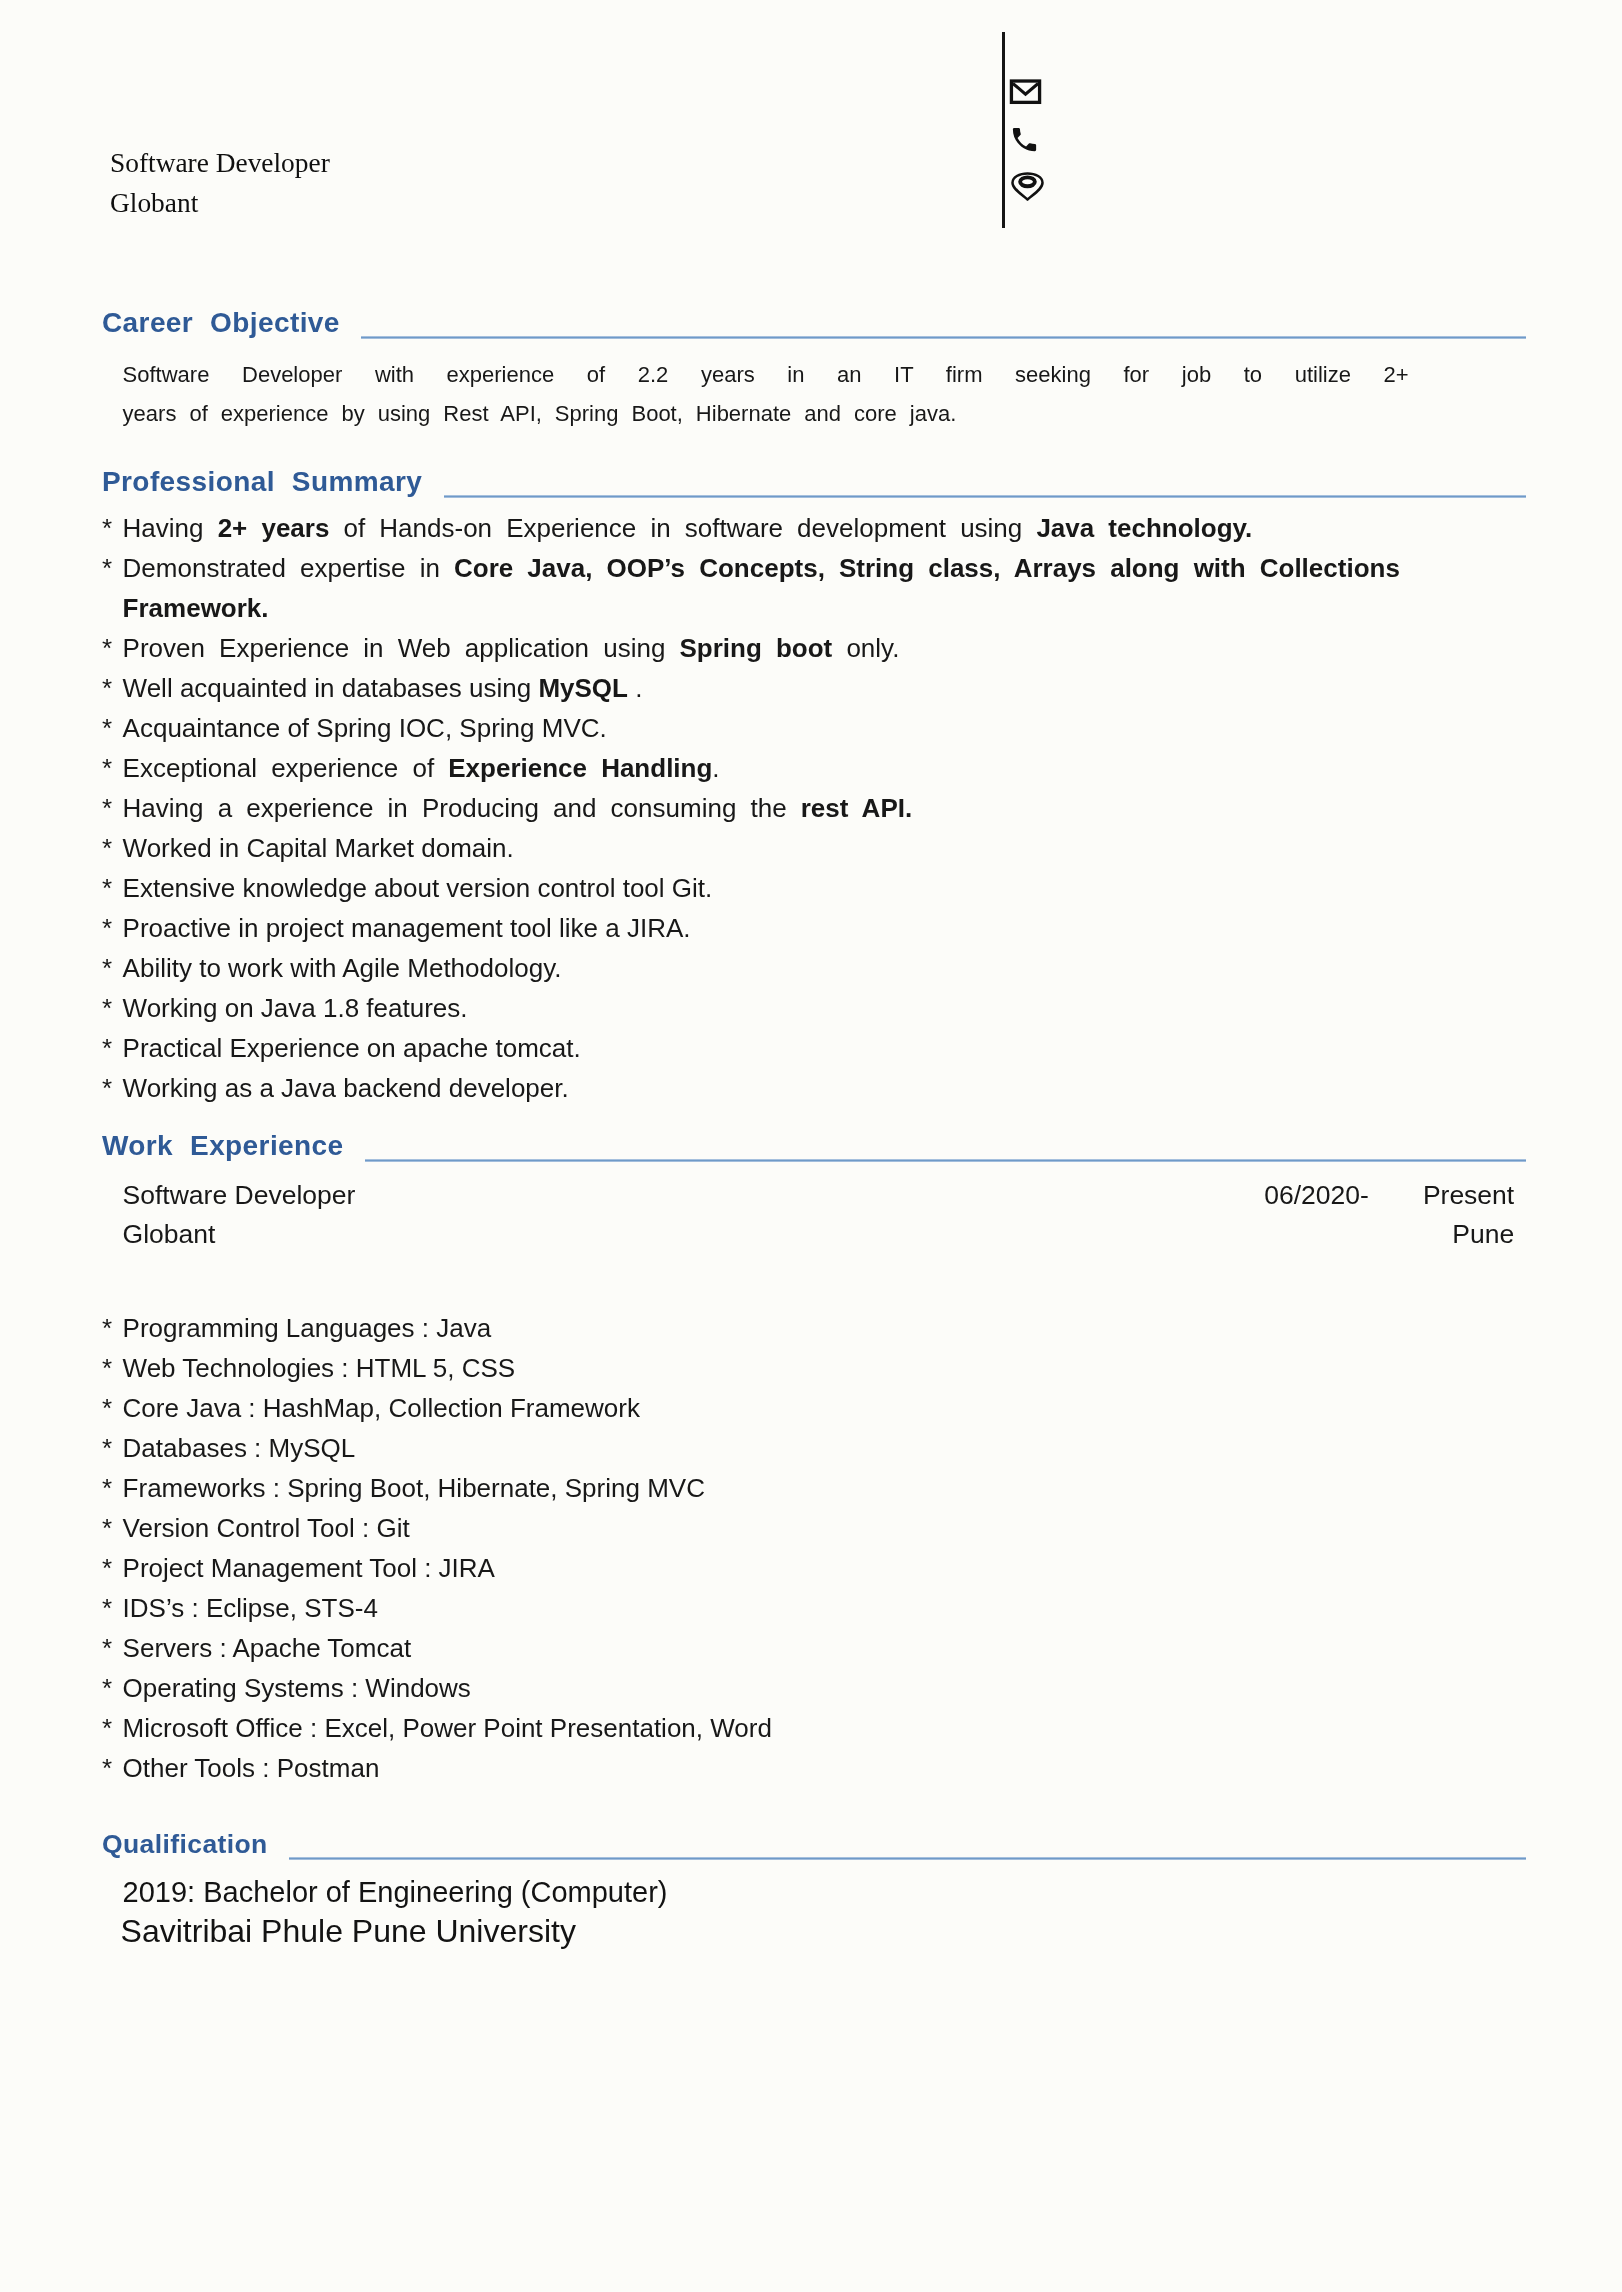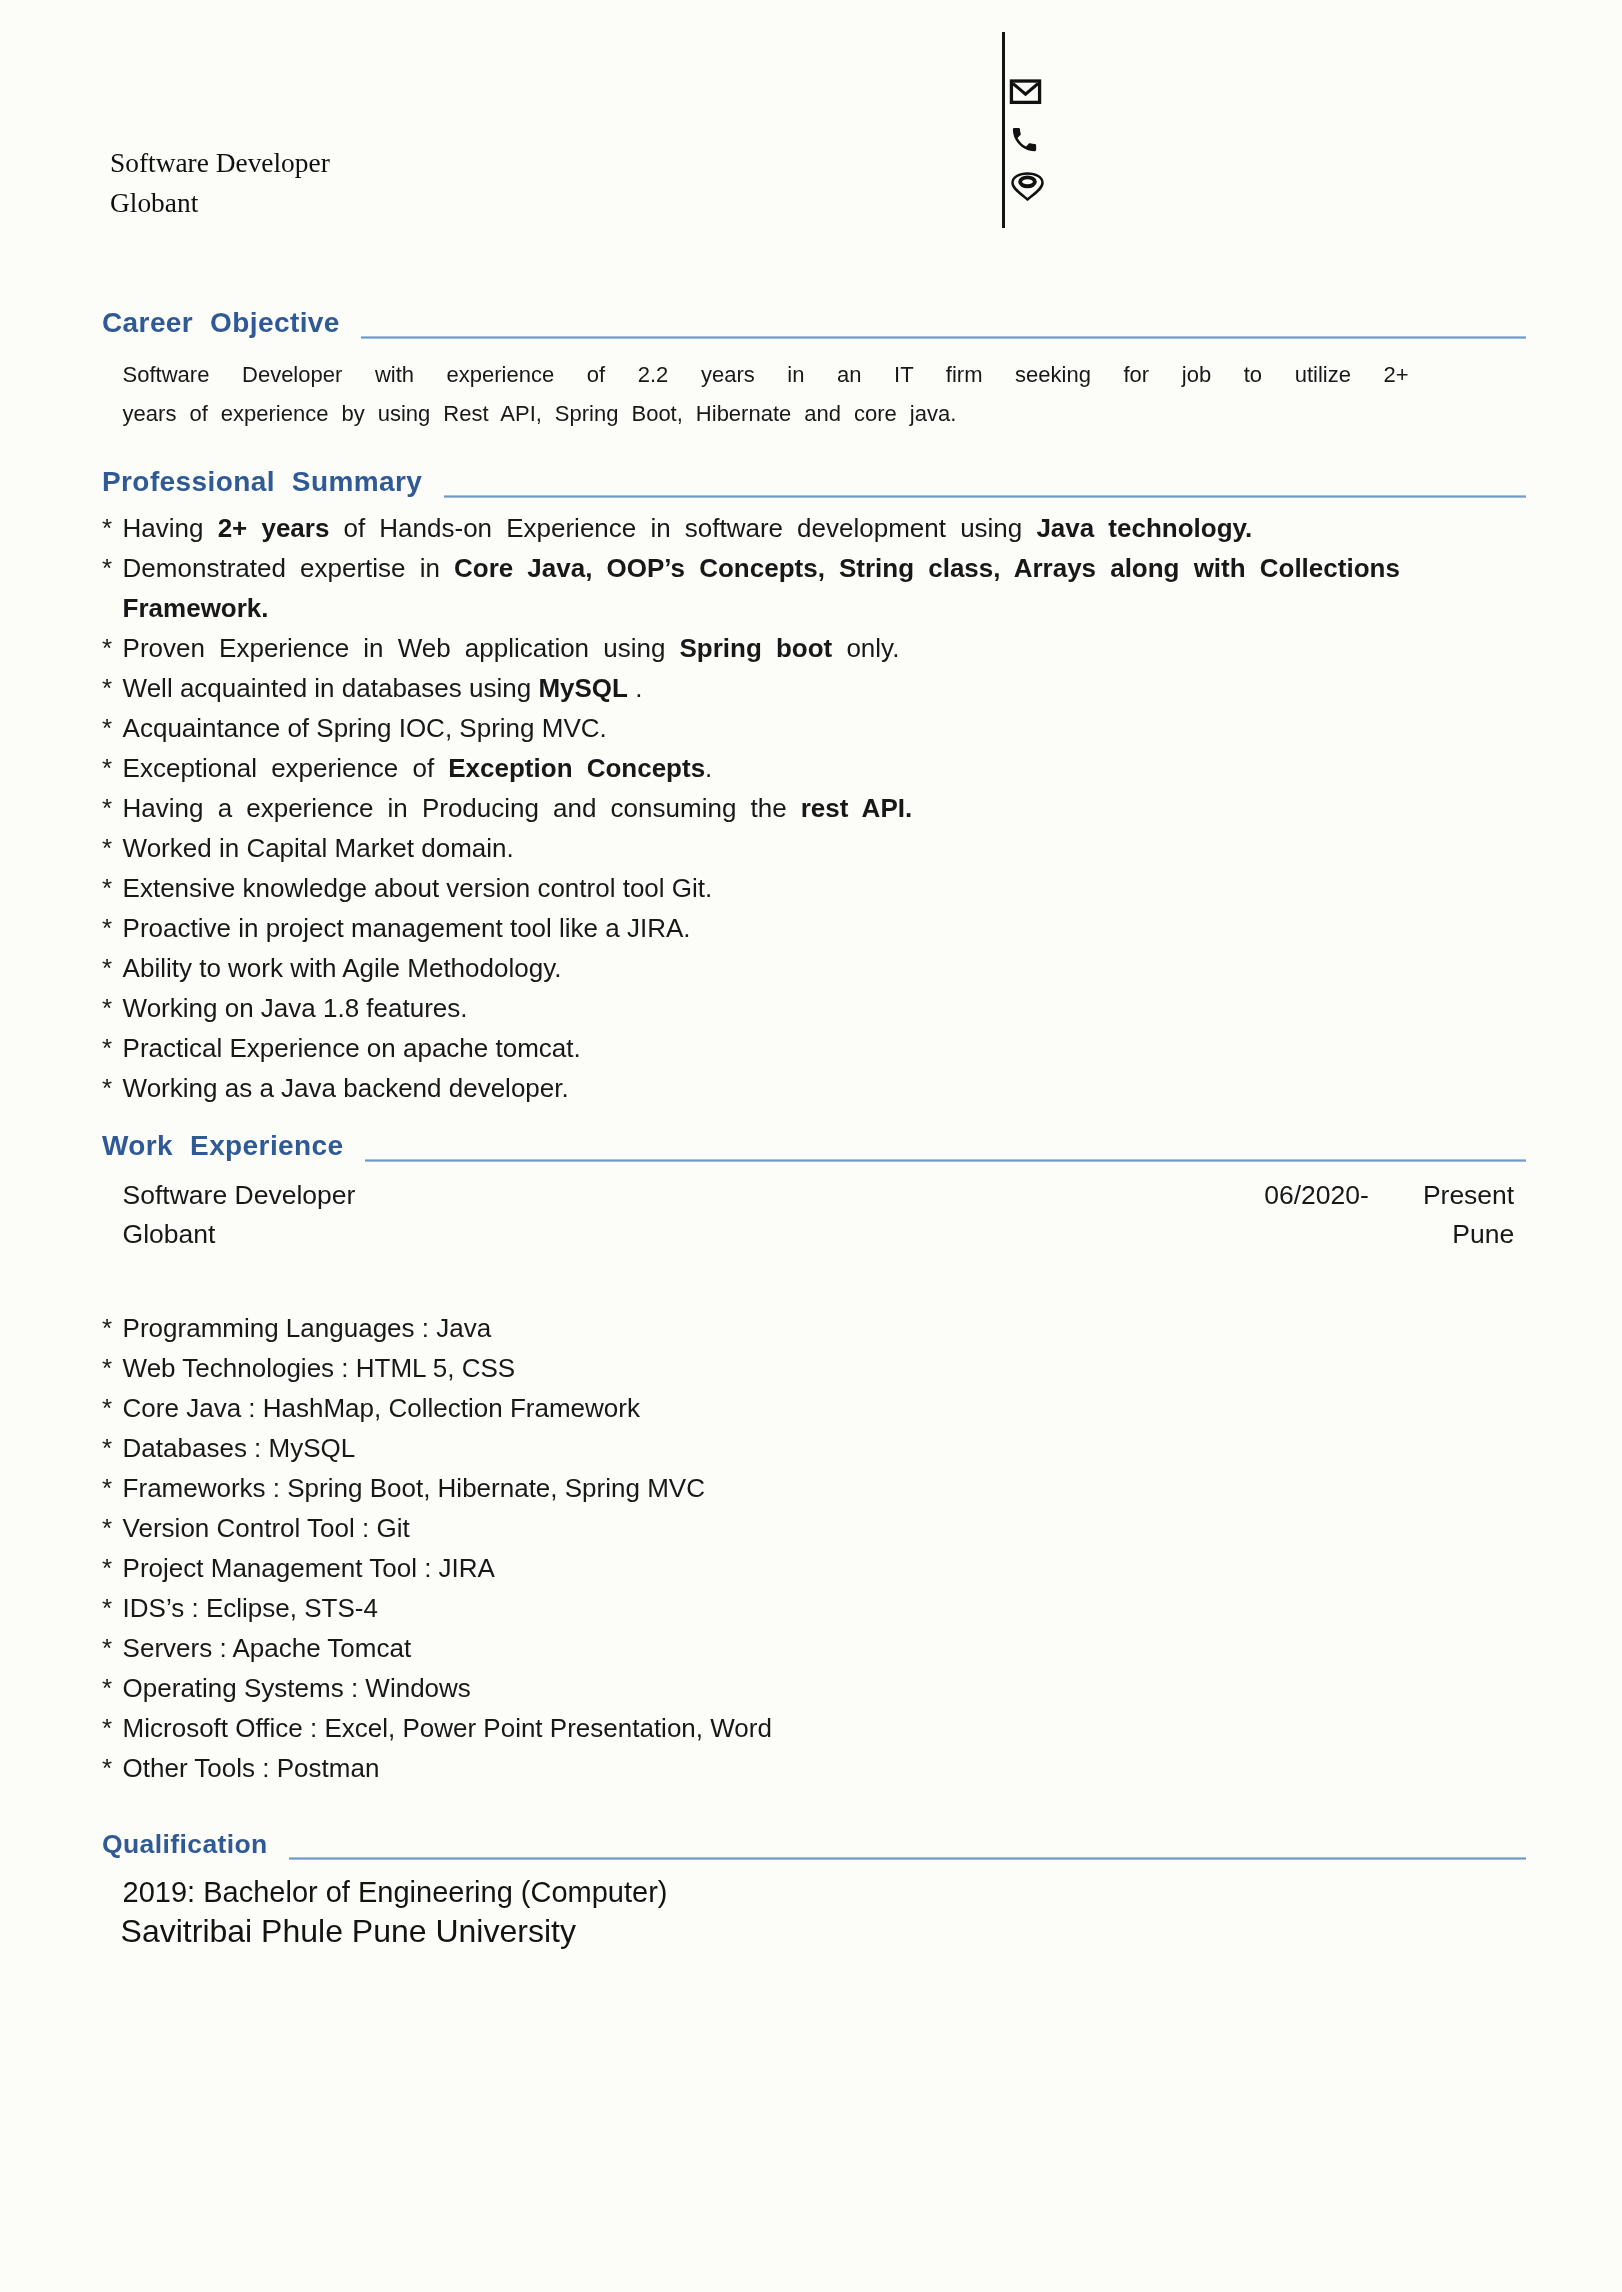--- a/index.html
+++ b/index.html
@@ -142,21 +142,21 @@
       <div class="brow">
         <span class="star">*</span>
         <span class="btxt"><span>Well acquainted in databases using </span><span class="b">MySQL</span><span> .</span></span>
       </div>
       <div class="brow">
         <span class="star">*</span>
         <span class="btxt"><span>Acquaintance of Spring IOC, Spring MVC.</span></span>
       </div>
       <div class="brow">
         <span class="star">*</span>
-        <span class="btxt wide"><span>Exceptional experience of </span><span class="b">Exception Concepts</span><span>.</span></span>
+        <span class="btxt wide"><span>Exceptional experience of </span><span class="b">Experience Handling</span><span>.</span></span>
       </div>
       <div class="brow">
         <span class="star">*</span>
         <span class="btxt wide"><span>Having a experience in Producing and consuming the </span><span class="b">rest API.</span></span>
       </div>
       <div class="brow">
         <span class="star">*</span>
         <span class="btxt"><span>Worked in Capital Market domain.</span></span>
       </div>
       <div class="brow">

